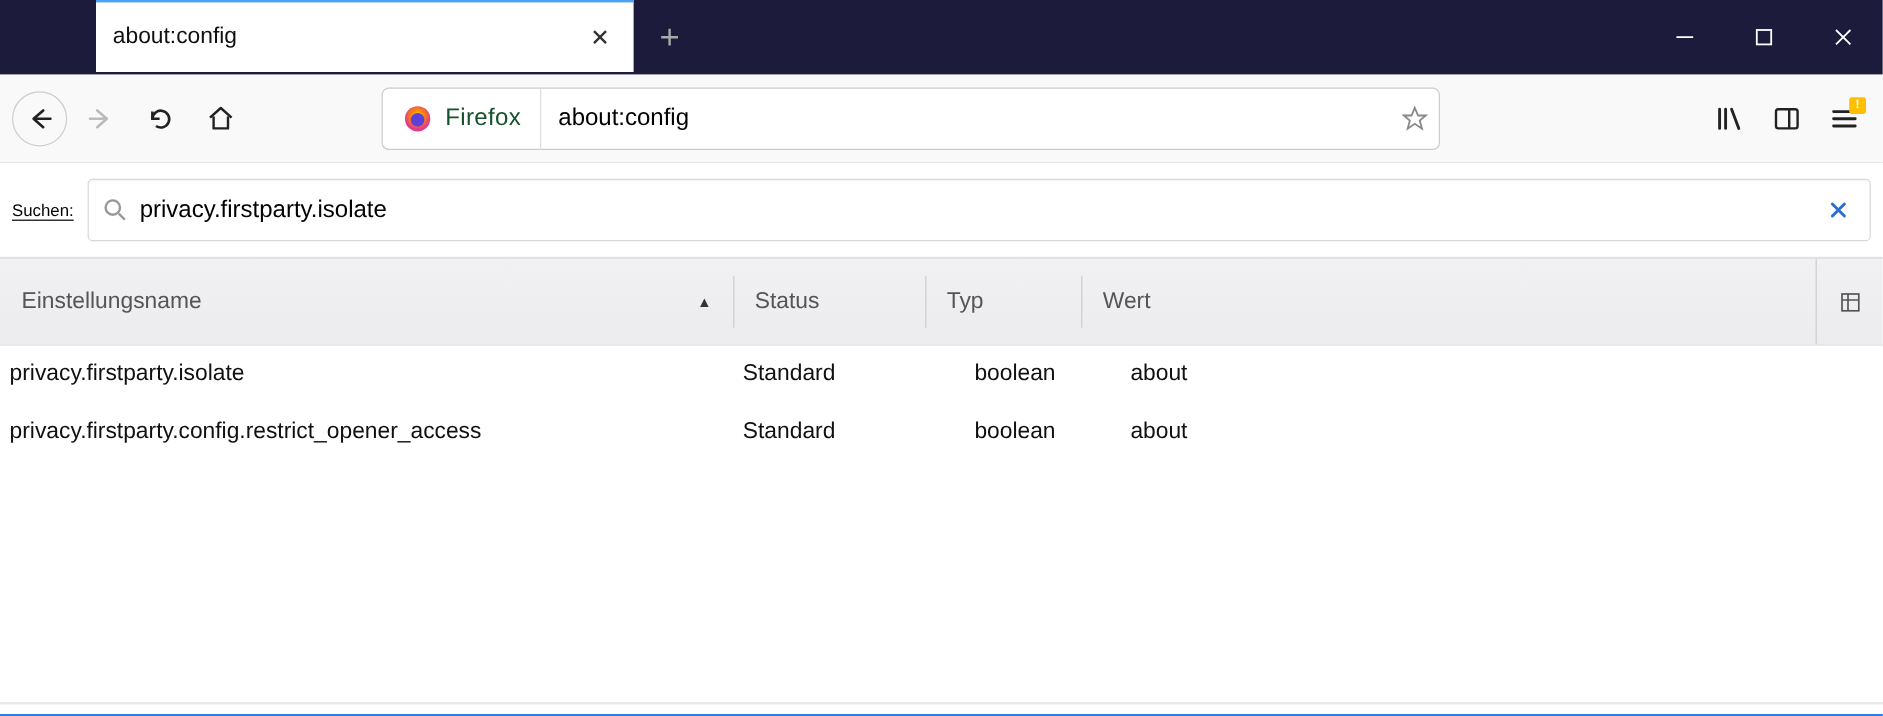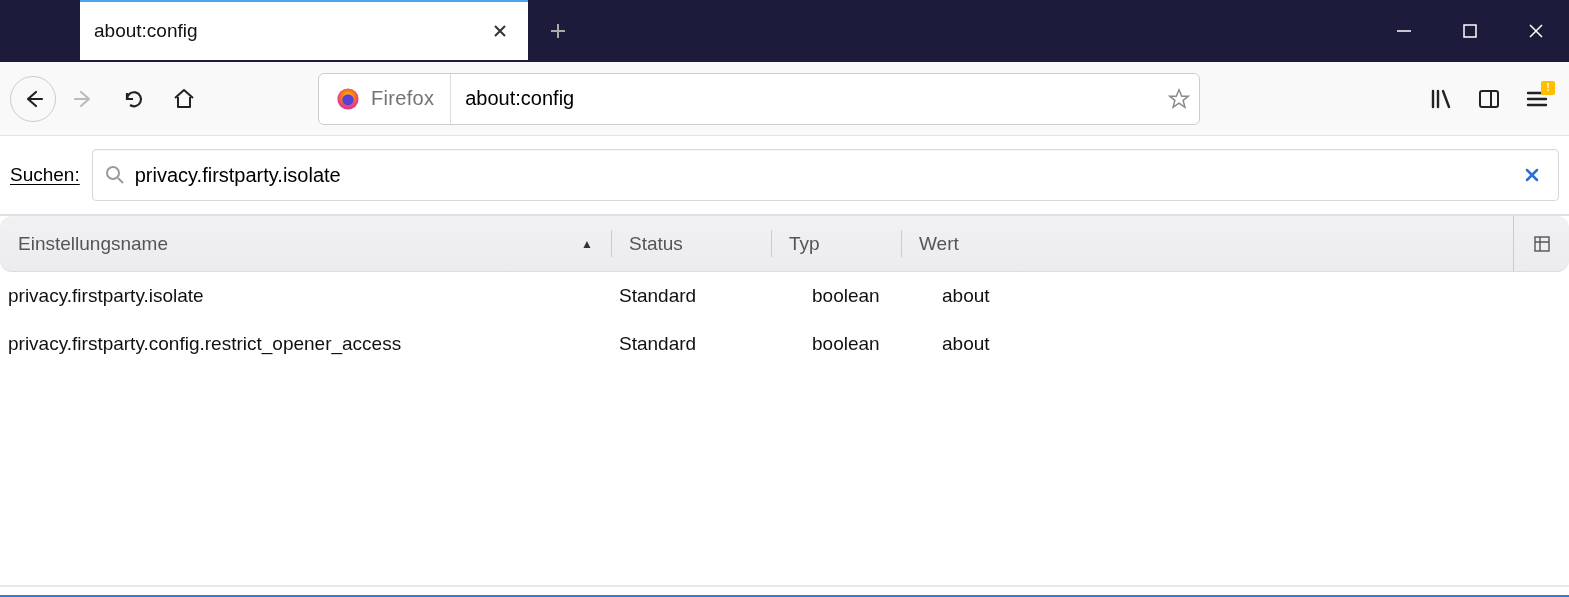--- a/index.html
+++ b/index.html
@@ -16,38 +16,38 @@
   .win-btn { width:66px; display:flex; align-items:center; justify-content:center; color:#fff; cursor:pointer; }
 
   
   .navbar { display:flex; align-items:center; height:74px; background:#f9f9fa; padding:0 10px; gap:6px; border-bottom:1px solid #e3e3e6; }
   .nav-btn { width:44px; height:44px; display:flex; align-items:center; justify-content:center; border-radius:6px; cursor:pointer; color:#333; }
   .nav-btn.back { border:1px solid #ccc; border-radius:50%; width:46px; height:46px; }
   .nav-btn.fwd { color:#bbb; }
   .urlbar-wrap { display:flex; align-items:center; flex:0 0 882px; margin-left:106px; height:52px; border:1px solid #ccc; border-radius:6px; background:#fff; }
   .identity { display:flex; align-items:center; gap:10px; padding:0 16px; height:100%; border-right:1px solid #ddd; }
   .ff-logo { width:26px; height:26px; }
-  .ff-text { color:#737373; font-size:20px; letter-spacing:0.3px; }
+  .ff-text { color:#14532d; font-size:20px; letter-spacing:0.3px; }
   .url-input { flex:1; border:none; outline:none; font-size:20px; padding:0 14px; height:100%; background:transparent; }
   .bookmark-star { width:40px; display:flex; align-items:center; justify-content:center; color:#888; cursor:pointer; }
   .right-tools { display:flex; align-items:center; gap:4px; margin-left:auto; }
   .tool-btn { width:44px; height:44px; display:flex; align-items:center; justify-content:center; cursor:pointer; position:relative; }
   .tool-btn .badge { position:absolute; top:4px; right:4px; width:14px; height:14px; background:#ffbf00; border-radius:2px; display:flex; align-items:center; justify-content:center; font-size:10px; color:#fff; font-weight:bold; }
 
   
   .searchrow { display:flex; align-items:center; height:78px; padding:0 10px; background:#fff; }
-  .search-label { font-size:19px; text-decoration:underline; text-decoration-style:solid; text-underline-offset:3px; margin-right:12px; }
+  .search-label { font-size:14px; text-decoration:underline; text-decoration-style:solid; text-underline-offset:3px; margin-right:12px; }
   .searchbox { flex:1; display:flex; align-items:center; border:1px solid #d8d8dc; border-radius:4px; height:52px; padding:0 12px; box-shadow: inset 0 1px 2px rgba(0,0,0,0.04); }
   .search-icon { color:#999; margin-right:10px; }
   .search-input { flex:1; border:none; outline:none; font-size:20px; background:transparent; }
   .clear-search { color:#2a6fd6; cursor:pointer; padding:0 6px; font-size:18px; font-weight:bold; }
 
   
   .prefs { border-top:2px solid #e0e0e4; }
-  .thead { display:flex; align-items:center; height:56px; background:linear-gradient(#f1f1f3,#ececef); border-bottom:1px solid #ddd; font-size:19px; color:#555;border-radius:12px; }
+  .thead { display:flex; align-items:center; height:72px; background:linear-gradient(#f1f1f3,#ececef); border-bottom:1px solid #ddd; font-size:19px; color:#555; }
   .th { padding:0 18px; display:flex; align-items:center; height:100%; position:relative; }
   .th.sep::before { content:""; position:absolute; left:0; top:14px; bottom:14px; width:1px; background:#ccc; }
   .th.name { width:611px; justify-content:space-between; }
   .th.status { width:160px; }
   .th.type { width:130px;align-items:center; }
   .th.value { flex:1;align-items:center; }
   .th.picker { width:56px; border-left:1px solid #ccc; justify-content:center; cursor:pointer; }
   .sort-ind { font-size:12px; color:#333; }
 
   .rows { }

